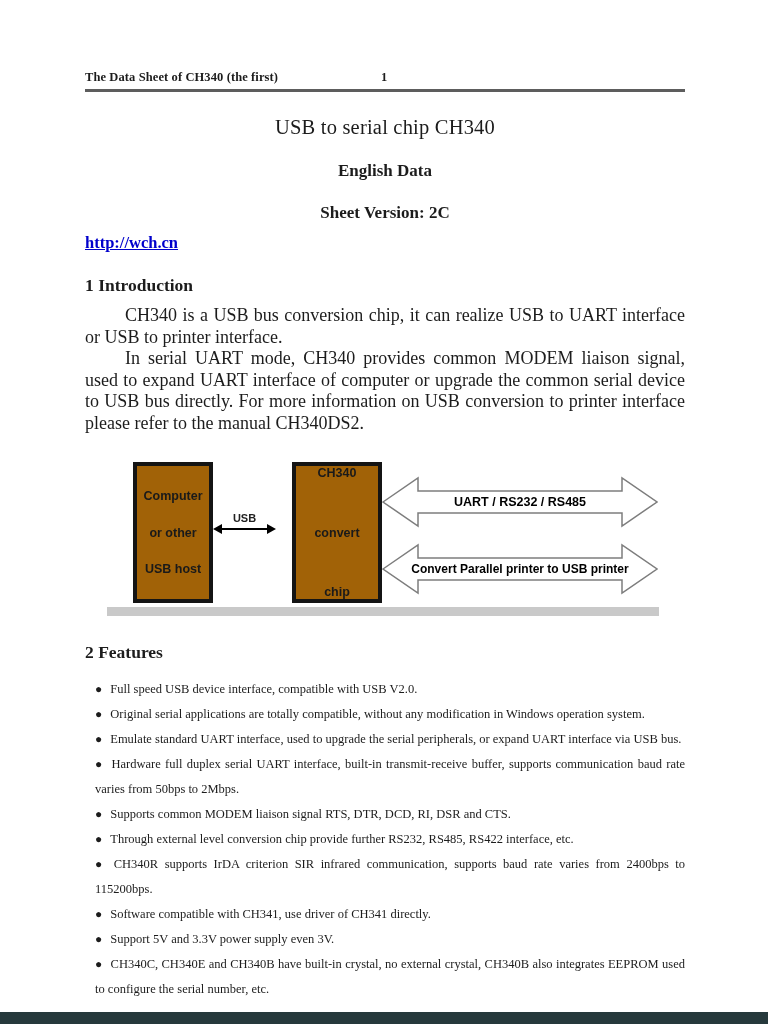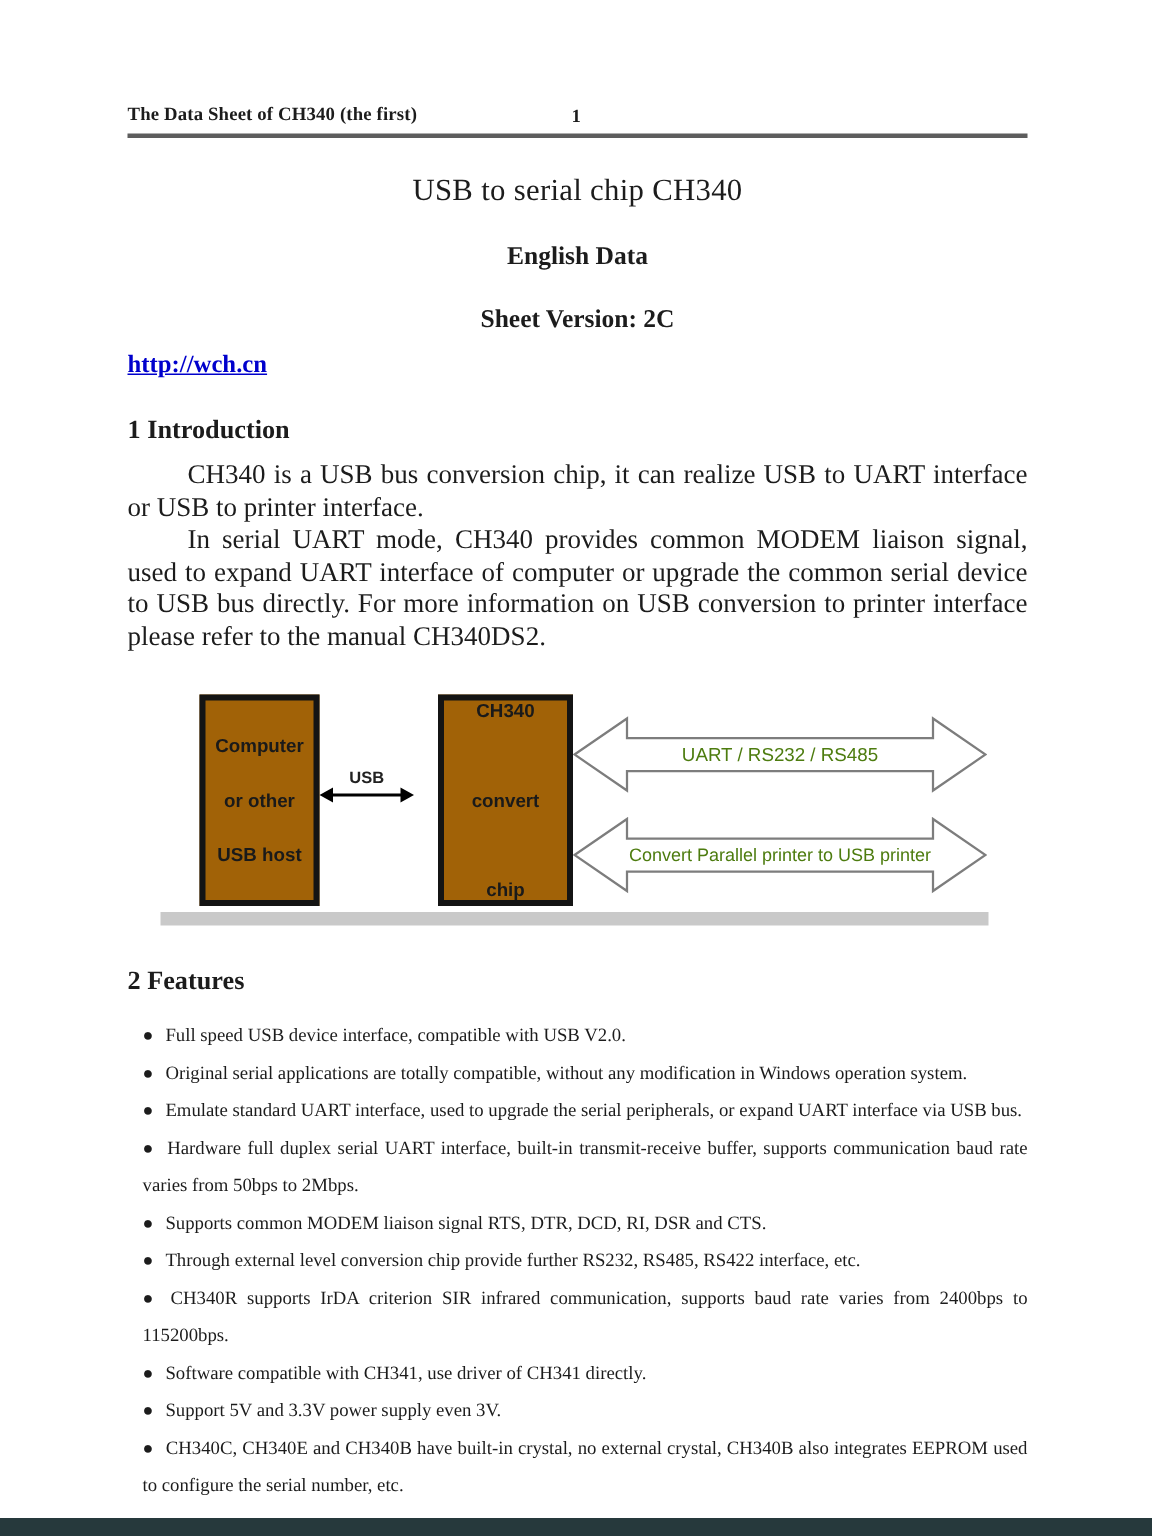--- a/index.html
+++ b/index.html
@@ -37,21 +37,21 @@
   .connector .head-l{position:absolute;top:12px;left:0;width:0;height:0;
         border-top:5px solid transparent;border-bottom:5px solid transparent;border-right:9px solid #000;}
   .connector .head-r{position:absolute;top:12px;right:0;width:0;height:0;
         border-top:5px solid transparent;border-bottom:5px solid transparent;border-left:9px solid #000;}
   .fat-arrow{position:absolute;left:297px;width:276px;height:56px;}
   .fat-arrow.a1{top:24px;}
   .fat-arrow.a2{top:91px;}
   .fat-arrow svg{position:absolute;left:0;top:0;}
   .fat-arrow .arrow-label{position:absolute;left:18px;right:18px;top:0;bottom:0;
         display:flex;align-items:center;justify-content:center;
-        font-family:"Liberation Sans", sans-serif;font-weight:normal;font-size:12.5px;color:#4d7c0f;white-space:nowrap;}
+        font-family:"Liberation Sans", sans-serif;font-weight:bold;font-size:12.5px;color:#000000;white-space:nowrap;}
   .gray-band{position:absolute;left:22px;top:157px;width:552px;height:9px;background:#c9c9c9;}
   
   .features-list{list-style:none;margin:14px 0 0 0;padding:0;font-size:12.5px;line-height:25px;text-align:justify;}
   .features-list li{padding-left:10px;margin:0;}
   .features-list .bullet{font-size:12px;margin-right:8px;}
   
   .bottom-bar{position:absolute;left:0;bottom:0;width:768px;height:12px;background:#26393c;}
 </style>
 </head>
 <body>

